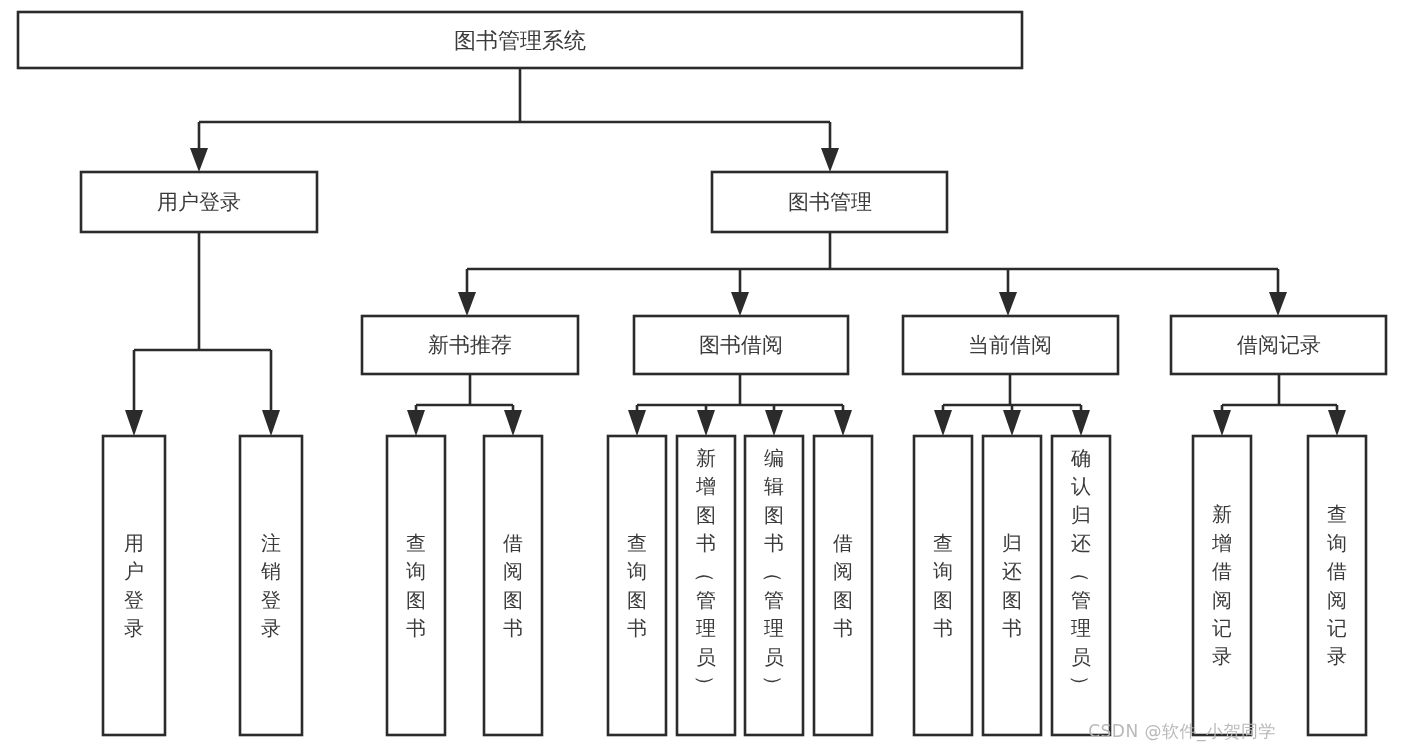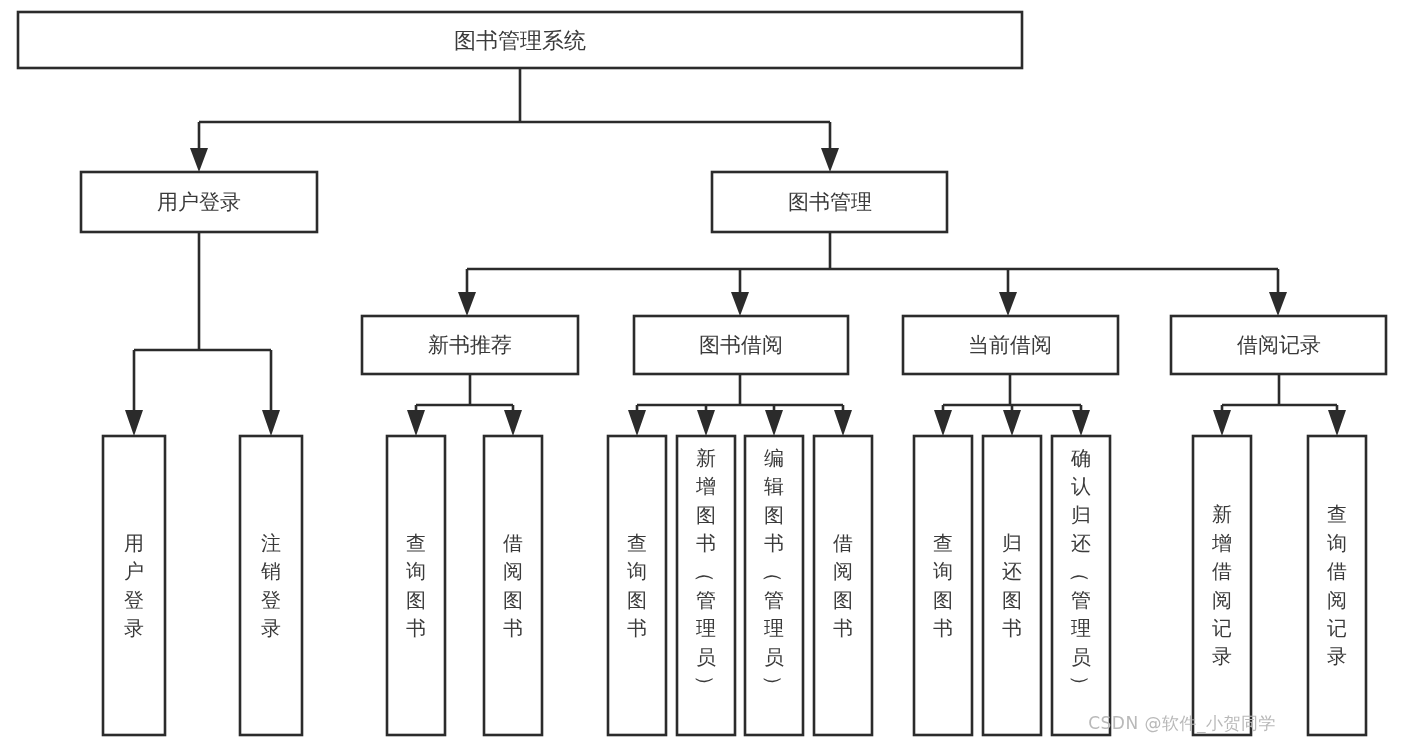--- a/index.html
+++ b/index.html
@@ -69,21 +69,21 @@
   .leaf-label span.ch {
     display: block;
   }
   .leaf-label span.ch.rot {
     display: block;
     transform: rotate(90deg);
   }
   .watermark {
     position: absolute;
     right: 8px;
-    bottom: 12px;
+    bottom: 4px;
     font-family: "DejaVu Sans", "Liberation Sans", sans-serif;
     font-size: 17px;
     color: #b9b9b9;
     letter-spacing: 0.5px;
     pointer-events: none;
     user-select: none;
     margin-left: 44px;
   }
 </style>
 </head>

